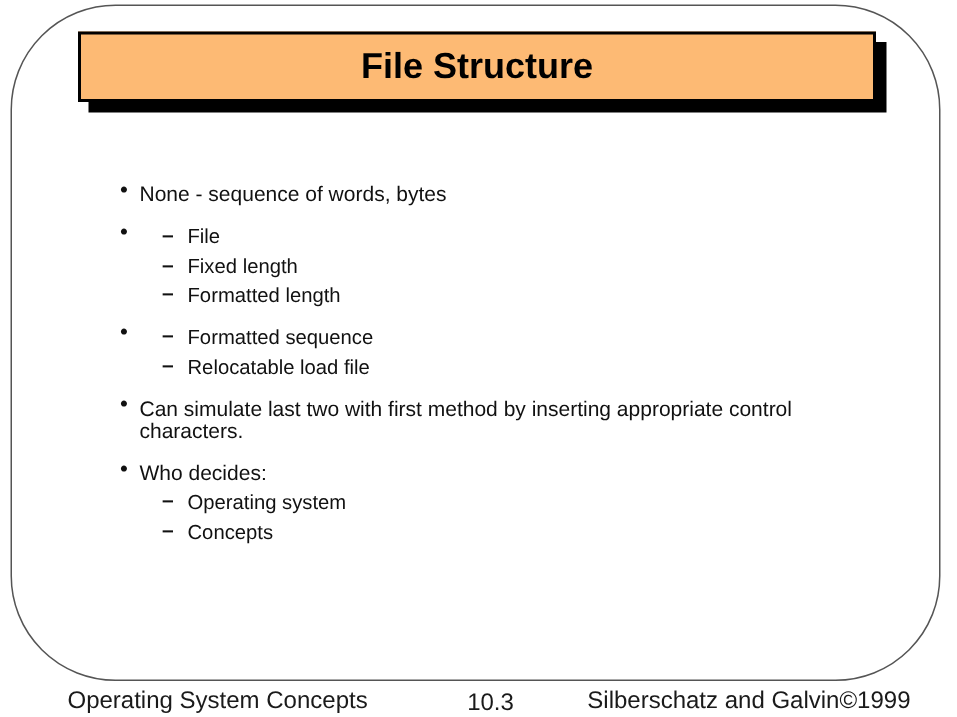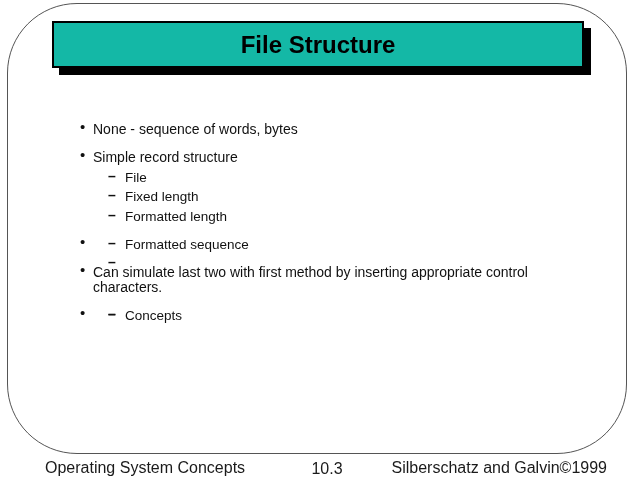--- a/index.html
+++ b/index.html
@@ -21,21 +21,21 @@
     border-radius: 70px;
     box-sizing: border-box;
     background: transparent;
   }
 
   
   .title-box {
     position: absolute;
     left: 52px; top: 21px;
     width: 532px; height: 47px;
-    background: #14b8a6;
+    background: #fdba74;
     border: 2px solid #000;
     box-shadow: 7px 7px 0 #000;
     box-sizing: border-box;
     display: flex;
     align-items: center;
     justify-content: center;
   }
   .title-text {
     font-size: 24px;
     font-weight: bold;
@@ -88,21 +88,20 @@
 </div>
 
 <div class="bullets">
   <div class="li l1">
     <span class="marker">•</span>
     <span class="txt">None - sequence of words, bytes</span>
   </div>
 
   <div class="li l1">
     <span class="marker">•</span>
-    <span class="txt">Simple record structure</span>
   </div>
 
   <div class="li l2">
     <span class="marker">–</span>
     <span class="txt">File</span>
   </div>
 
   <div class="li l2">
     <span class="marker">–</span>
     <span class="txt">Fixed length</span>
@@ -117,33 +116,36 @@
     <span class="marker">•</span>
   </div>
 
   <div class="li l2">
     <span class="marker">–</span>
     <span class="txt">Formatted sequence</span>
   </div>
 
   <div class="li l2">
     <span class="marker">–</span>
+    <span class="txt">Relocatable load file</span>
   </div>
 
   <div class="li l1">
     <span class="marker">•</span>
     <span class="txt">Can simulate last two with first method by inserting appropriate control characters.</span>
   </div>
 
   <div class="li l1">
     <span class="marker">•</span>
+    <span class="txt">Who decides:</span>
   </div>
 
   <div class="li l2">
     <span class="marker">–</span>
+    <span class="txt">Operating system</span>
   </div>
 
   <div class="li l2">
     <span class="marker">–</span>
     <span class="txt">Concepts</span>
   </div>
 </div>
 
 <span class="footer-left">Operating System Concepts</span>
 <span class="footer-center">10.3</span>

